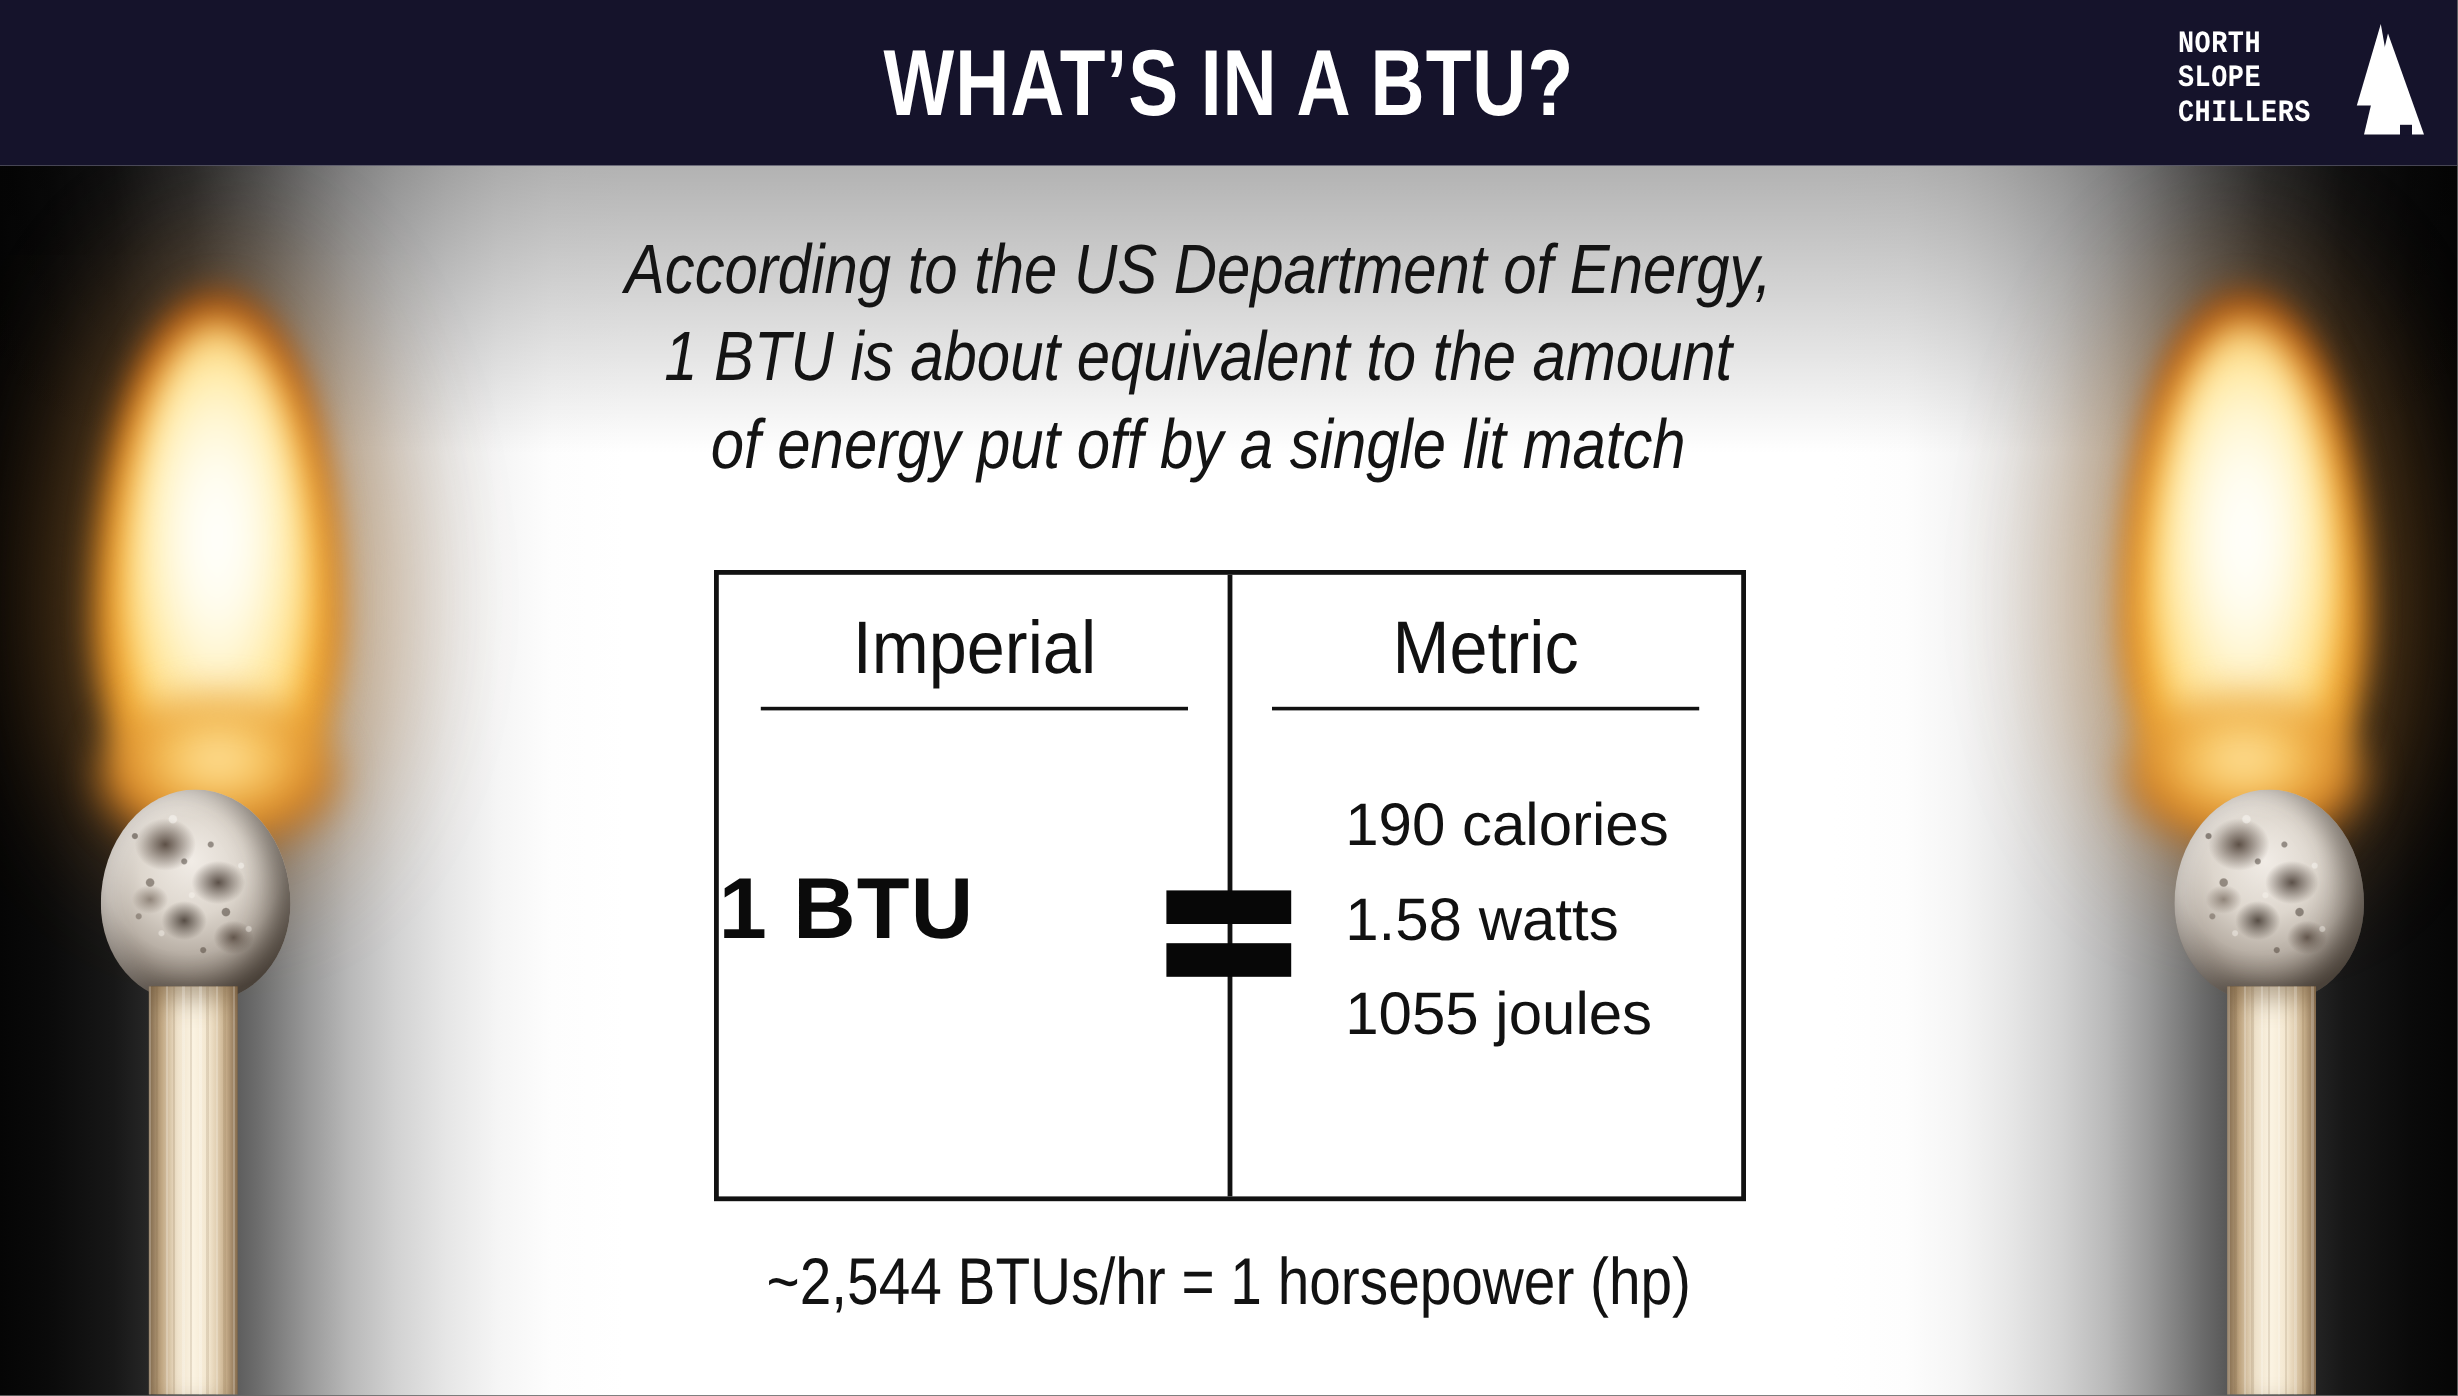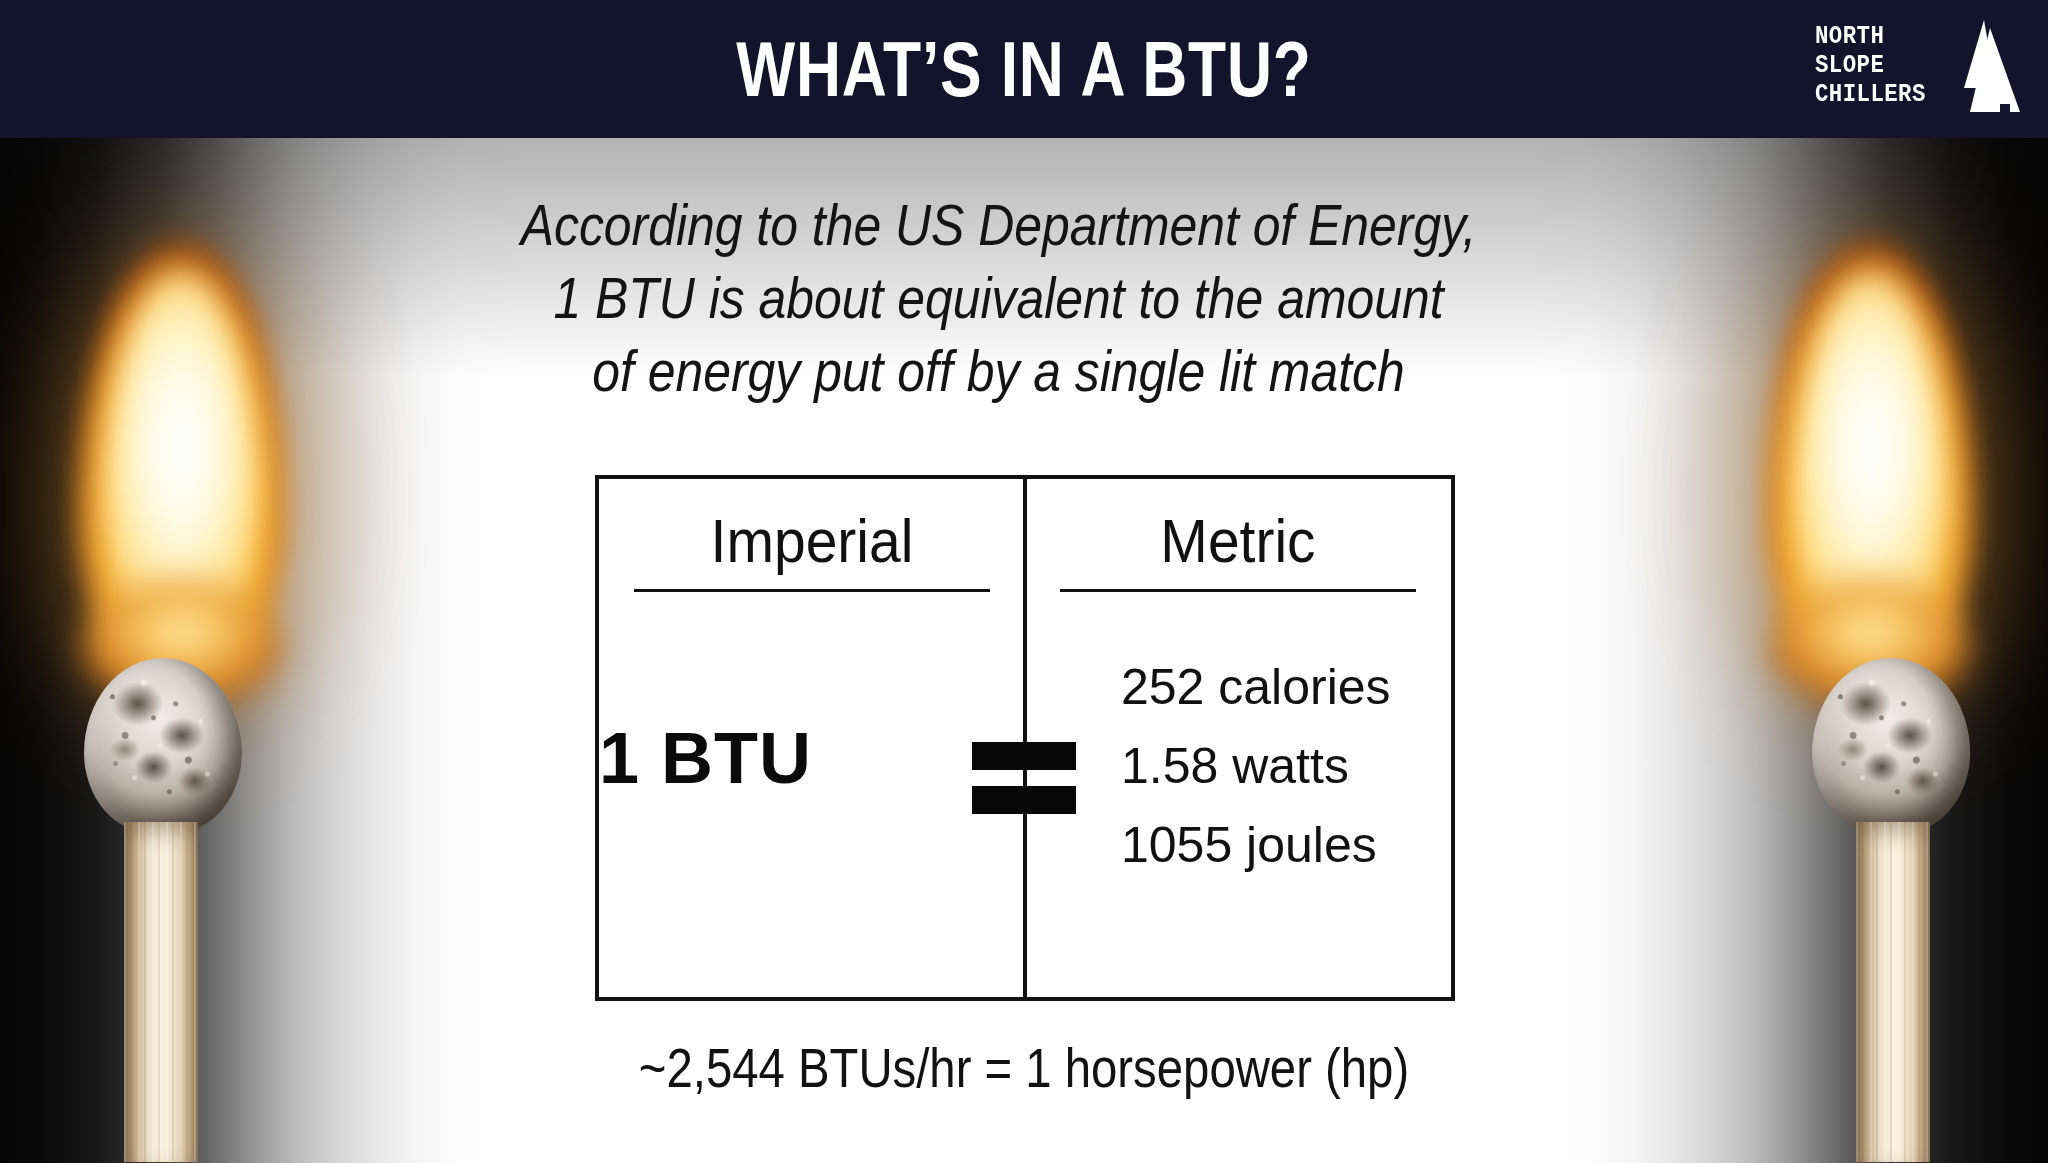--- a/index.html
+++ b/index.html
@@ -379,21 +379,21 @@
     <div class="col imperial">
       <div class="col-head">Imperial</div>
       <div class="col-rule"></div>
       <div id="btu-value">1 BTU</div>
     </div>
 
     <div class="col metric">
       <div class="col-head">Metric</div>
       <div class="col-rule"></div>
       <div id="metric-list">
-        <div>252 calories</div>
+        <div>190 calories</div>
         <div>1.58 watts</div>
         <div>1055 joules</div>
       </div>
     </div>
   </div>
 
   <div id="equals">
     <div class="bar top"></div>
     <div class="bar bottom"></div>
   </div>

